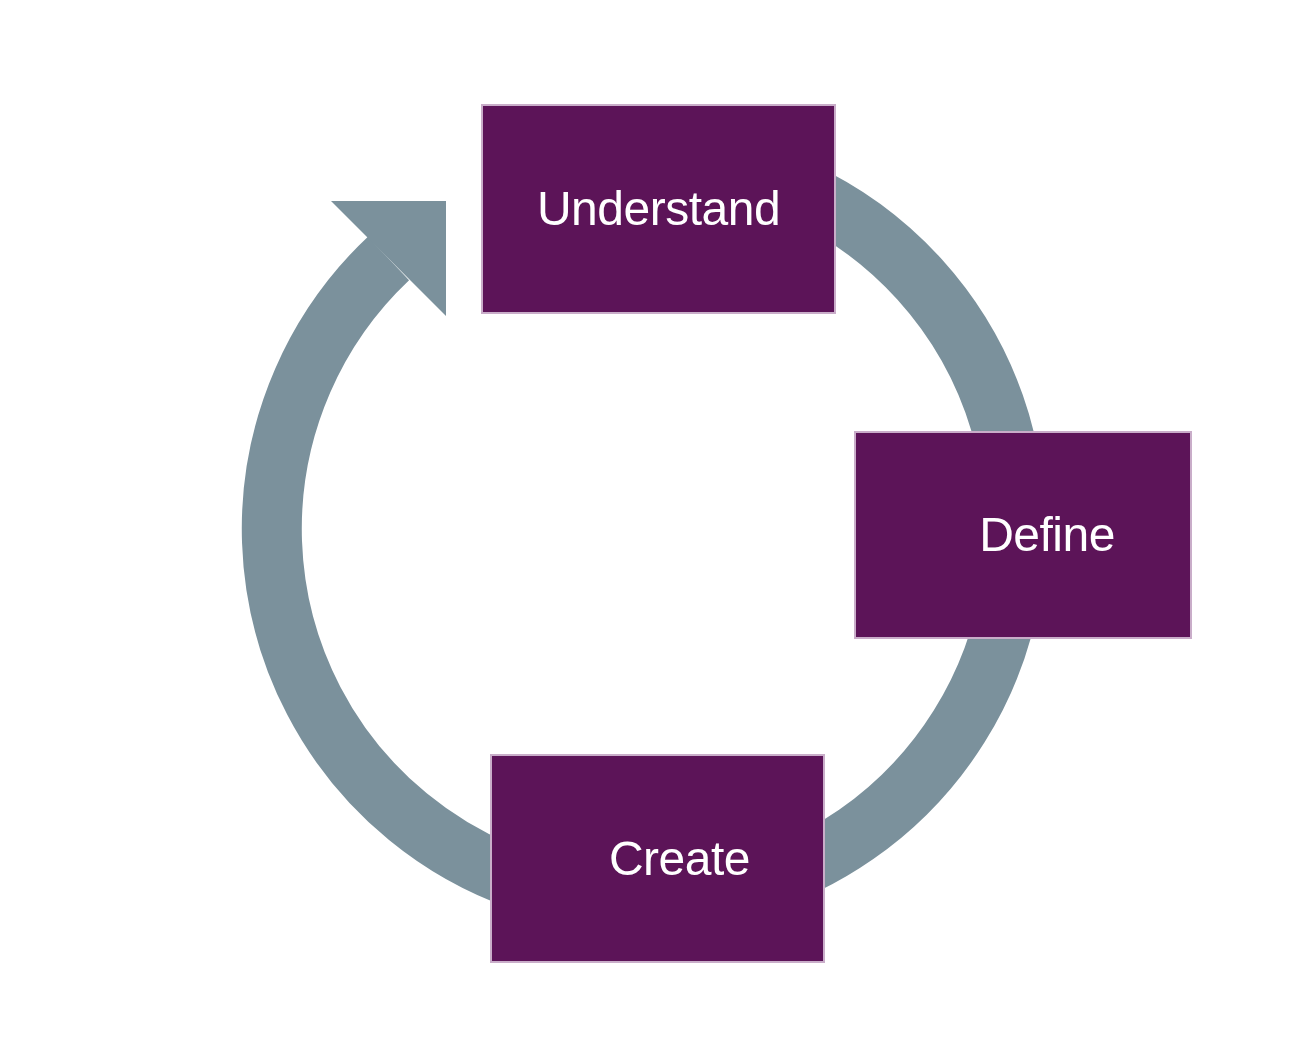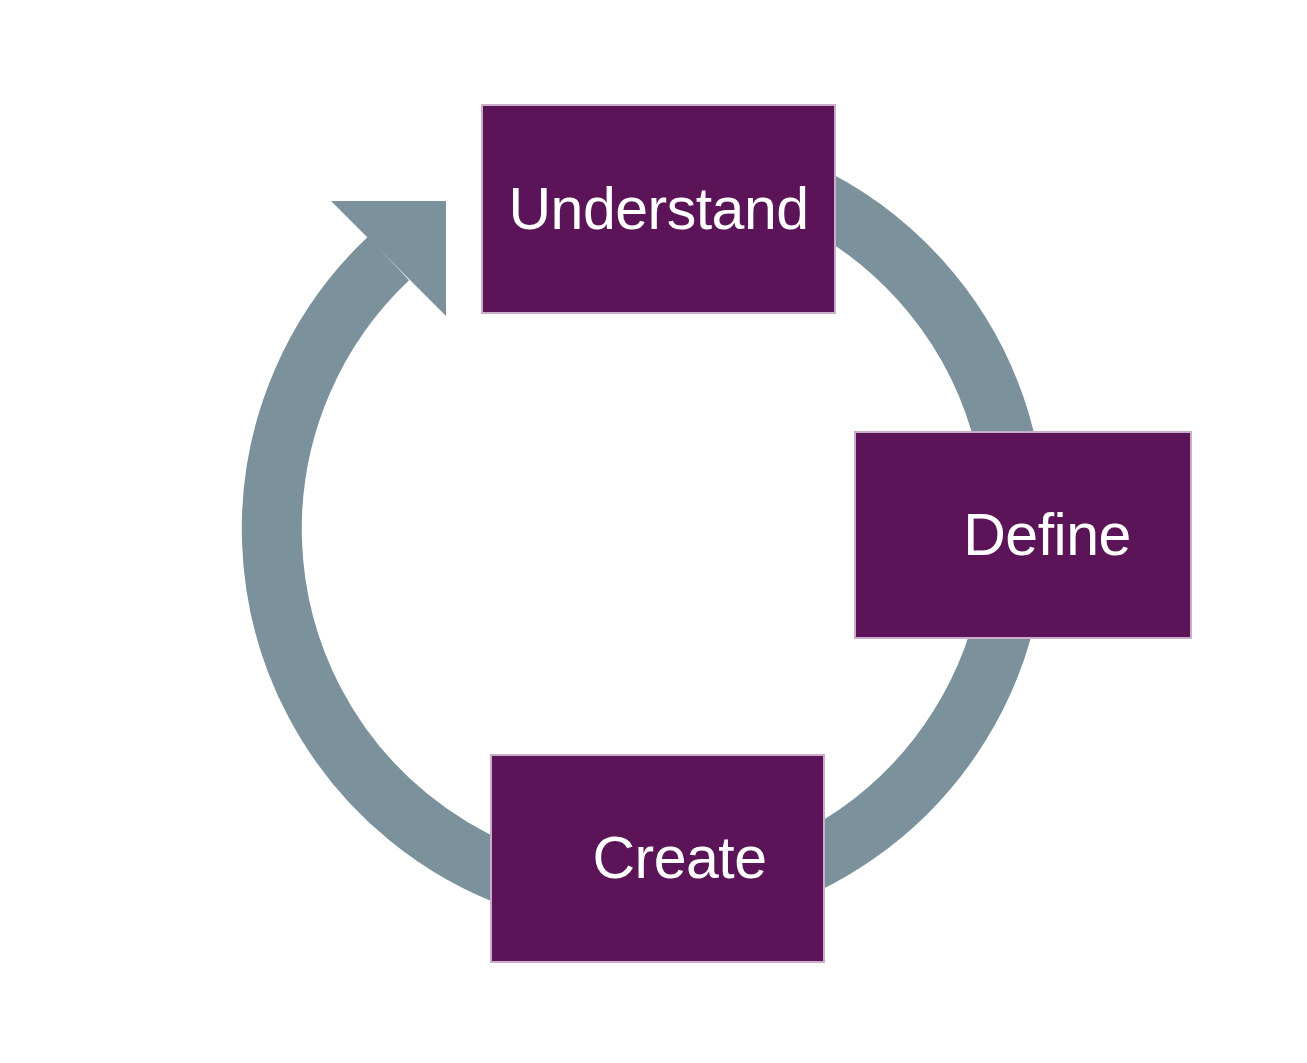--- a/index.html
+++ b/index.html
@@ -28,21 +28,21 @@
   }
   .step-box {
     position: absolute;
     z-index: 2;
     background: var(--box-fill);
     border: 2px solid var(--box-border);
     color: var(--box-text);
     display: flex;
     align-items: center;
     justify-content: center;
-    font-size: 59px;
+    font-size: 48px;
     letter-spacing: -0.5px;
     line-height: 1;
     white-space: nowrap;
   }
   .step-understand { left: 481px; top: 104px; width: 355px; height: 210px; }
   .step-define     { left: 854px; top: 431px; width: 338px; height: 208px; padding-left: 48px; }
   .step-create     { left: 490px; top: 754px; width: 335px; height: 209px; padding-left: 44px; }
   .step-evaluate   { left: 104px; top: 431px; width: 337px; height: 208px; }
 </style>
 </head>

